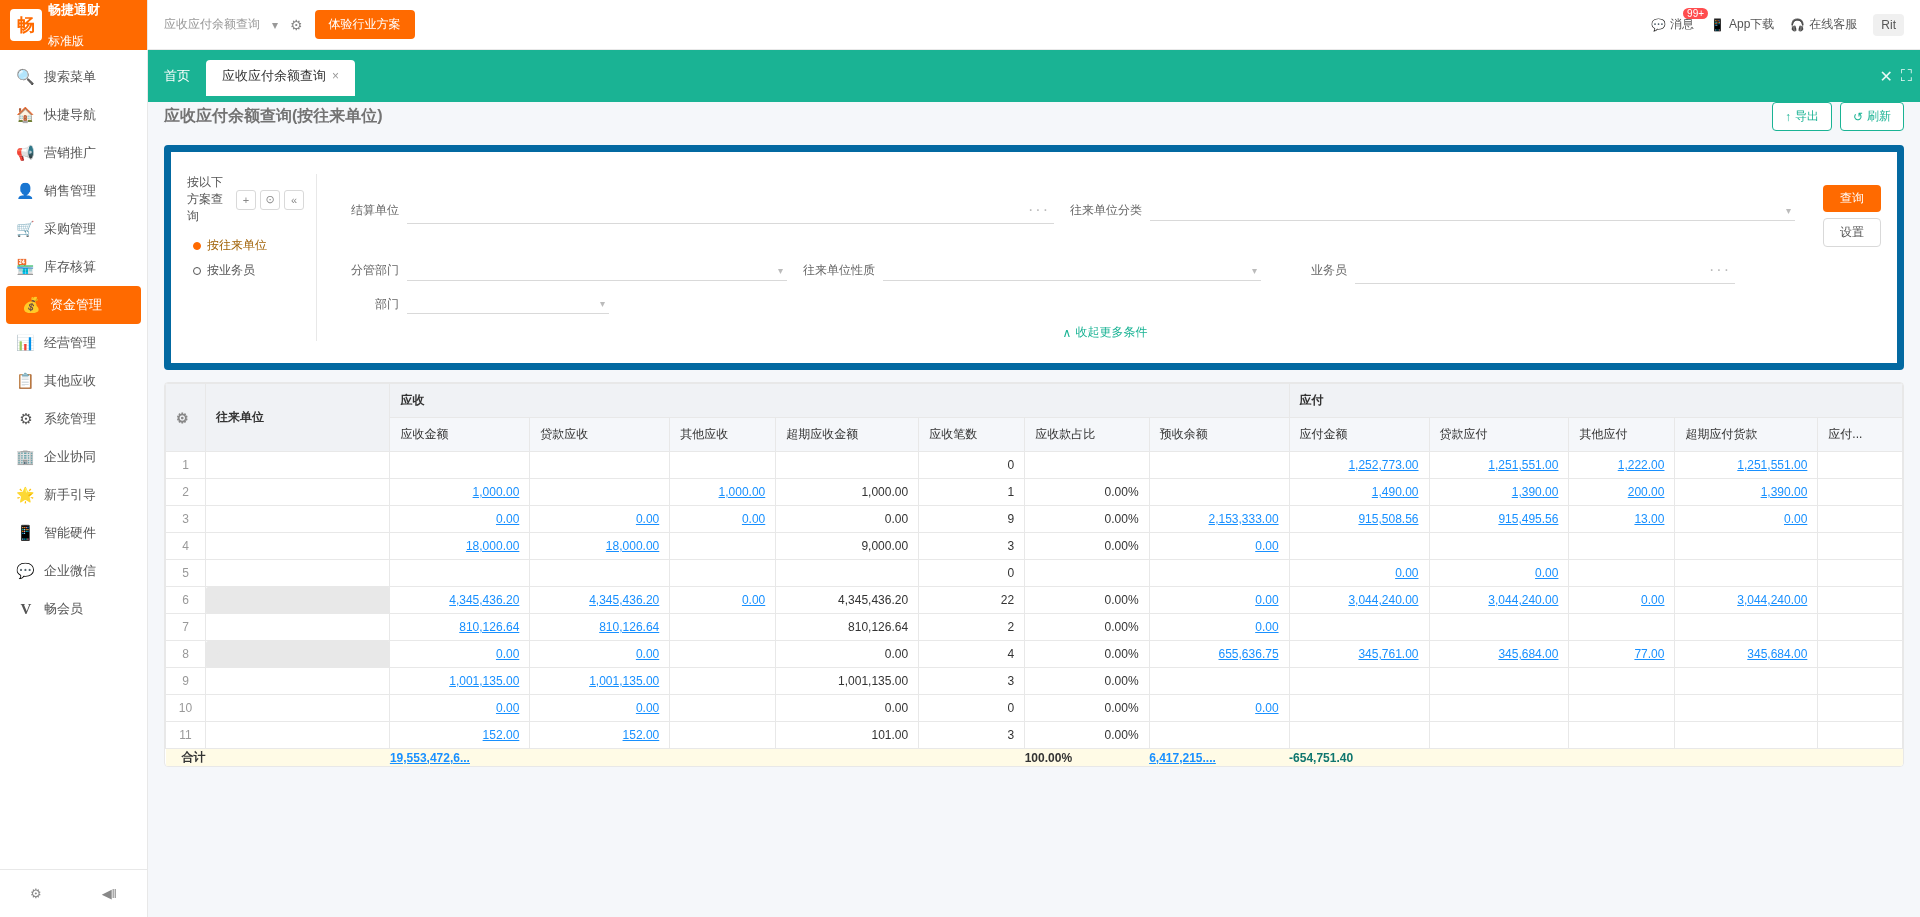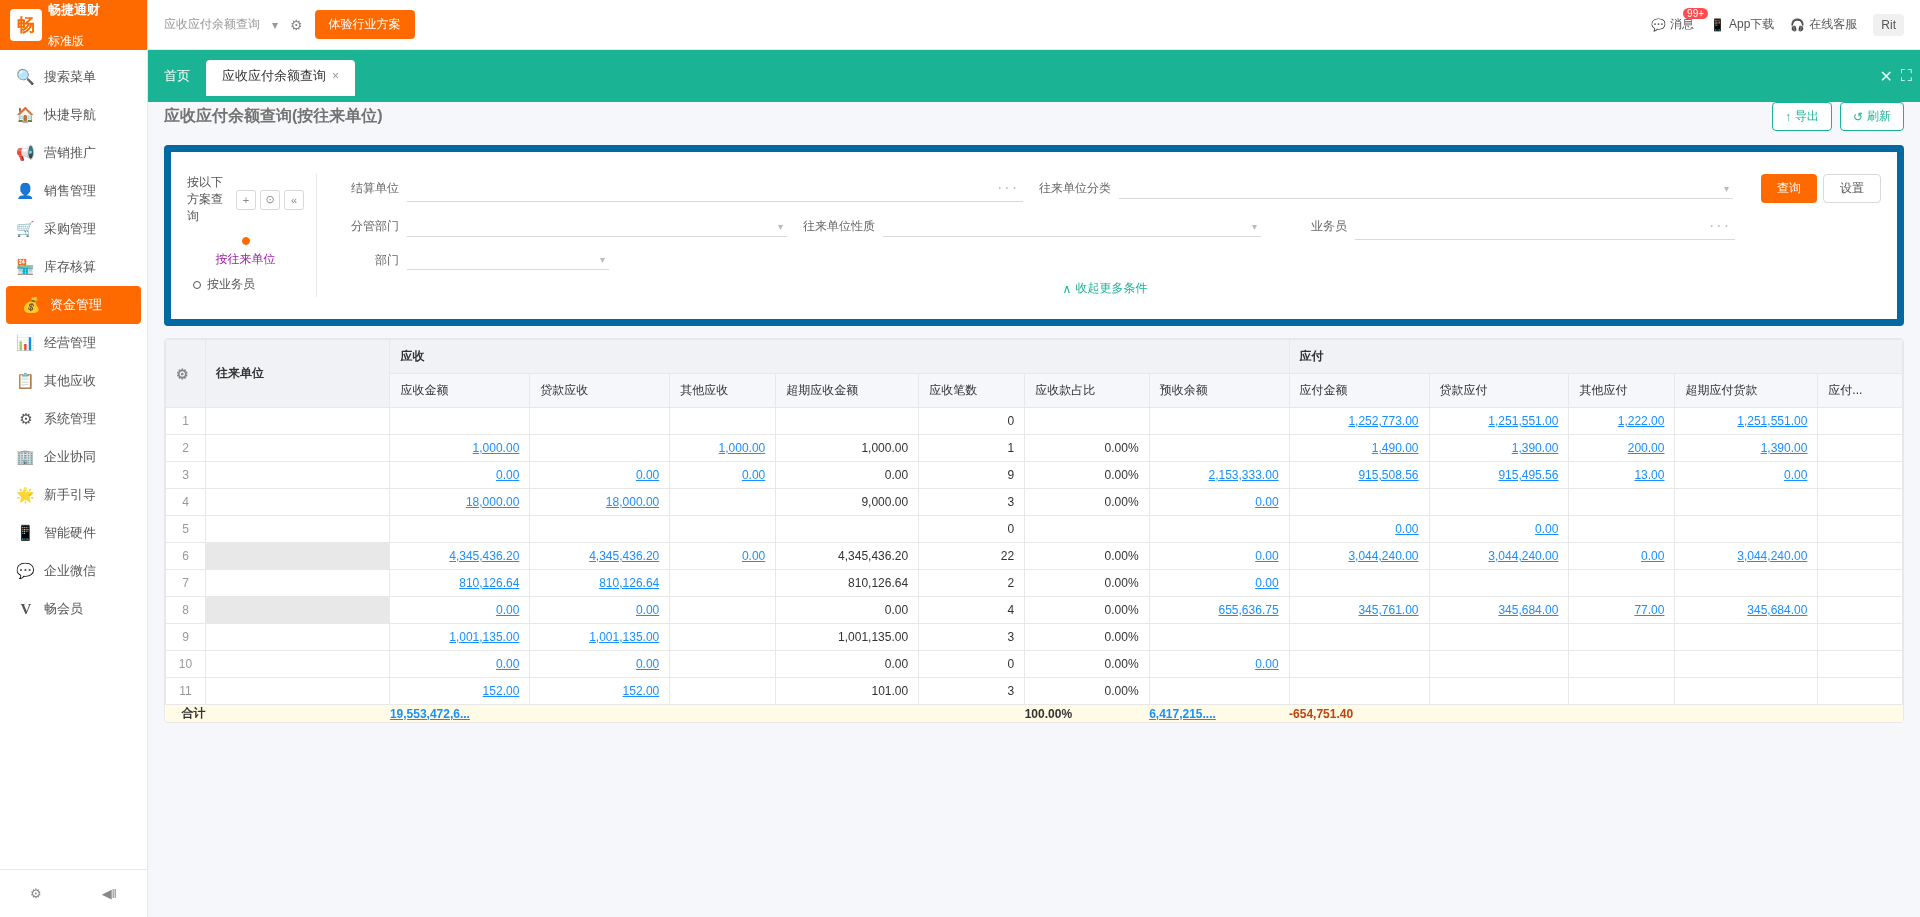--- a/index.html
+++ b/index.html
@@ -101,21 +101,21 @@
       background: #fff; border: 7px solid #0369a1; border-radius: 4px; padding: 22px 16px; margin-bottom: 12px;
     }
     .filter-left-panel { display: flex; gap: 0; }
     .filter-scheme {
       width: 130px; border-right: 1px solid #e8e8e8; padding-right: 12px; margin-right: 12px; flex-shrink: 0;
     }
     .filter-scheme-header { display: flex; align-items: center; gap: 6px; margin-bottom: 8px; color: #555; font-size: 12px; }
     .filter-scheme-header .scheme-icons { display: flex; gap: 4px; }
     .scheme-icon-btn { width: 20px; height: 20px; border: 1px solid #d9d9d9; border-radius: 3px; display: flex; align-items: center; justify-content: center; cursor: pointer; font-size: 11px; color: #888; }
     .filter-scheme-item { display: flex; align-items: center; gap: 6px; padding: 4px 6px; cursor: pointer; border-radius: 3px; color: #555; font-size: 12px; }
-    .filter-scheme-item.active { color: #a21caf; flex-direction: column; }
+    .filter-scheme-item.active { color: #a16207; }
     .filter-scheme-item .dot { width: 8px; height: 8px; border-radius: 50%; border: 1px solid currentColor; display: flex; align-items: center; justify-content: center; }
     .filter-scheme-item .dot.filled { background: #ff6a00; border-color: #ff6a00; }
 
     .filter-fields { flex: 1; }
     .filter-row { display: flex; gap: 16px; margin-bottom: 10px; align-items: center; }
     .filter-field { display: flex; align-items: center; gap: 8px; flex: 1; }
     .filter-label { color: #666; font-size: 12px; white-space: nowrap; min-width: 70px; text-align: right; }
     .filter-input {
       flex: 1; border: none; border-bottom: 1px solid #d9d9d9; padding: 4px 4px;
       font-size: 12px; outline: none; color: #333; background: transparent;
@@ -145,21 +145,21 @@
     thead tr.group-header th { background: #f0f2f5; font-weight: bold; }
     tbody tr td {
       border: 1px solid #e8e8e8; padding: 6px 10px; color: #333; white-space: nowrap;
       text-align: right;
     }
     tbody tr td:nth-child(2) { text-align: left; }
     tbody tr td:first-child { text-align: center; color: #999; }
     td.underline { text-decoration: underline; color: #1890ff; cursor: pointer; }
     .total-row td { background: #fffbe6; font-weight: bold; }
     .total-row td:first-child { text-align: left; padding-left: 16px; }
-    .negative { color: #c2410c; }
+    .negative { color: #0f766e; }
 
     
     .table-settings { font-size: 14px; color: #888; cursor: pointer; }
   </style>
 </head>
 <body>
 
 <div class="sidebar">
   <div class="sidebar-logo">
     <div class="logo-icon">畅</div>
@@ -322,21 +322,21 @@
                   <span class="dots">···</span>
               </div>
             </div>
             <div class="filter-field">
               <span class="filter-label">往来单位分类</span>
               <div class="filter-select">
                 <span></span>
                   <span class="chevron">▾</span>
               </div>
             </div>
-            <div style="display:flex;flex-direction:row;gap:6px;margin-left:12px;">
+            <div style="display:flex;flex-direction:column;gap:6px;margin-left:12px;margin-top:11px;">
               <button style="background:#ff6a00;color:#fff;border:none;border-radius:4px;padding:5px 16px;cursor:pointer;font-size:12px;">查询</button>
               <button style="background:#fff;color:#555;border:1px solid #d9d9d9;border-radius:4px;padding:5px 16px;cursor:pointer;font-size:12px;">设置</button>
             </div>
           </div>
 
           <div class="filter-row">
             <div class="filter-field">
               <span class="filter-label">分管部门</span>
               <div class="filter-select">
                 <span></span>

